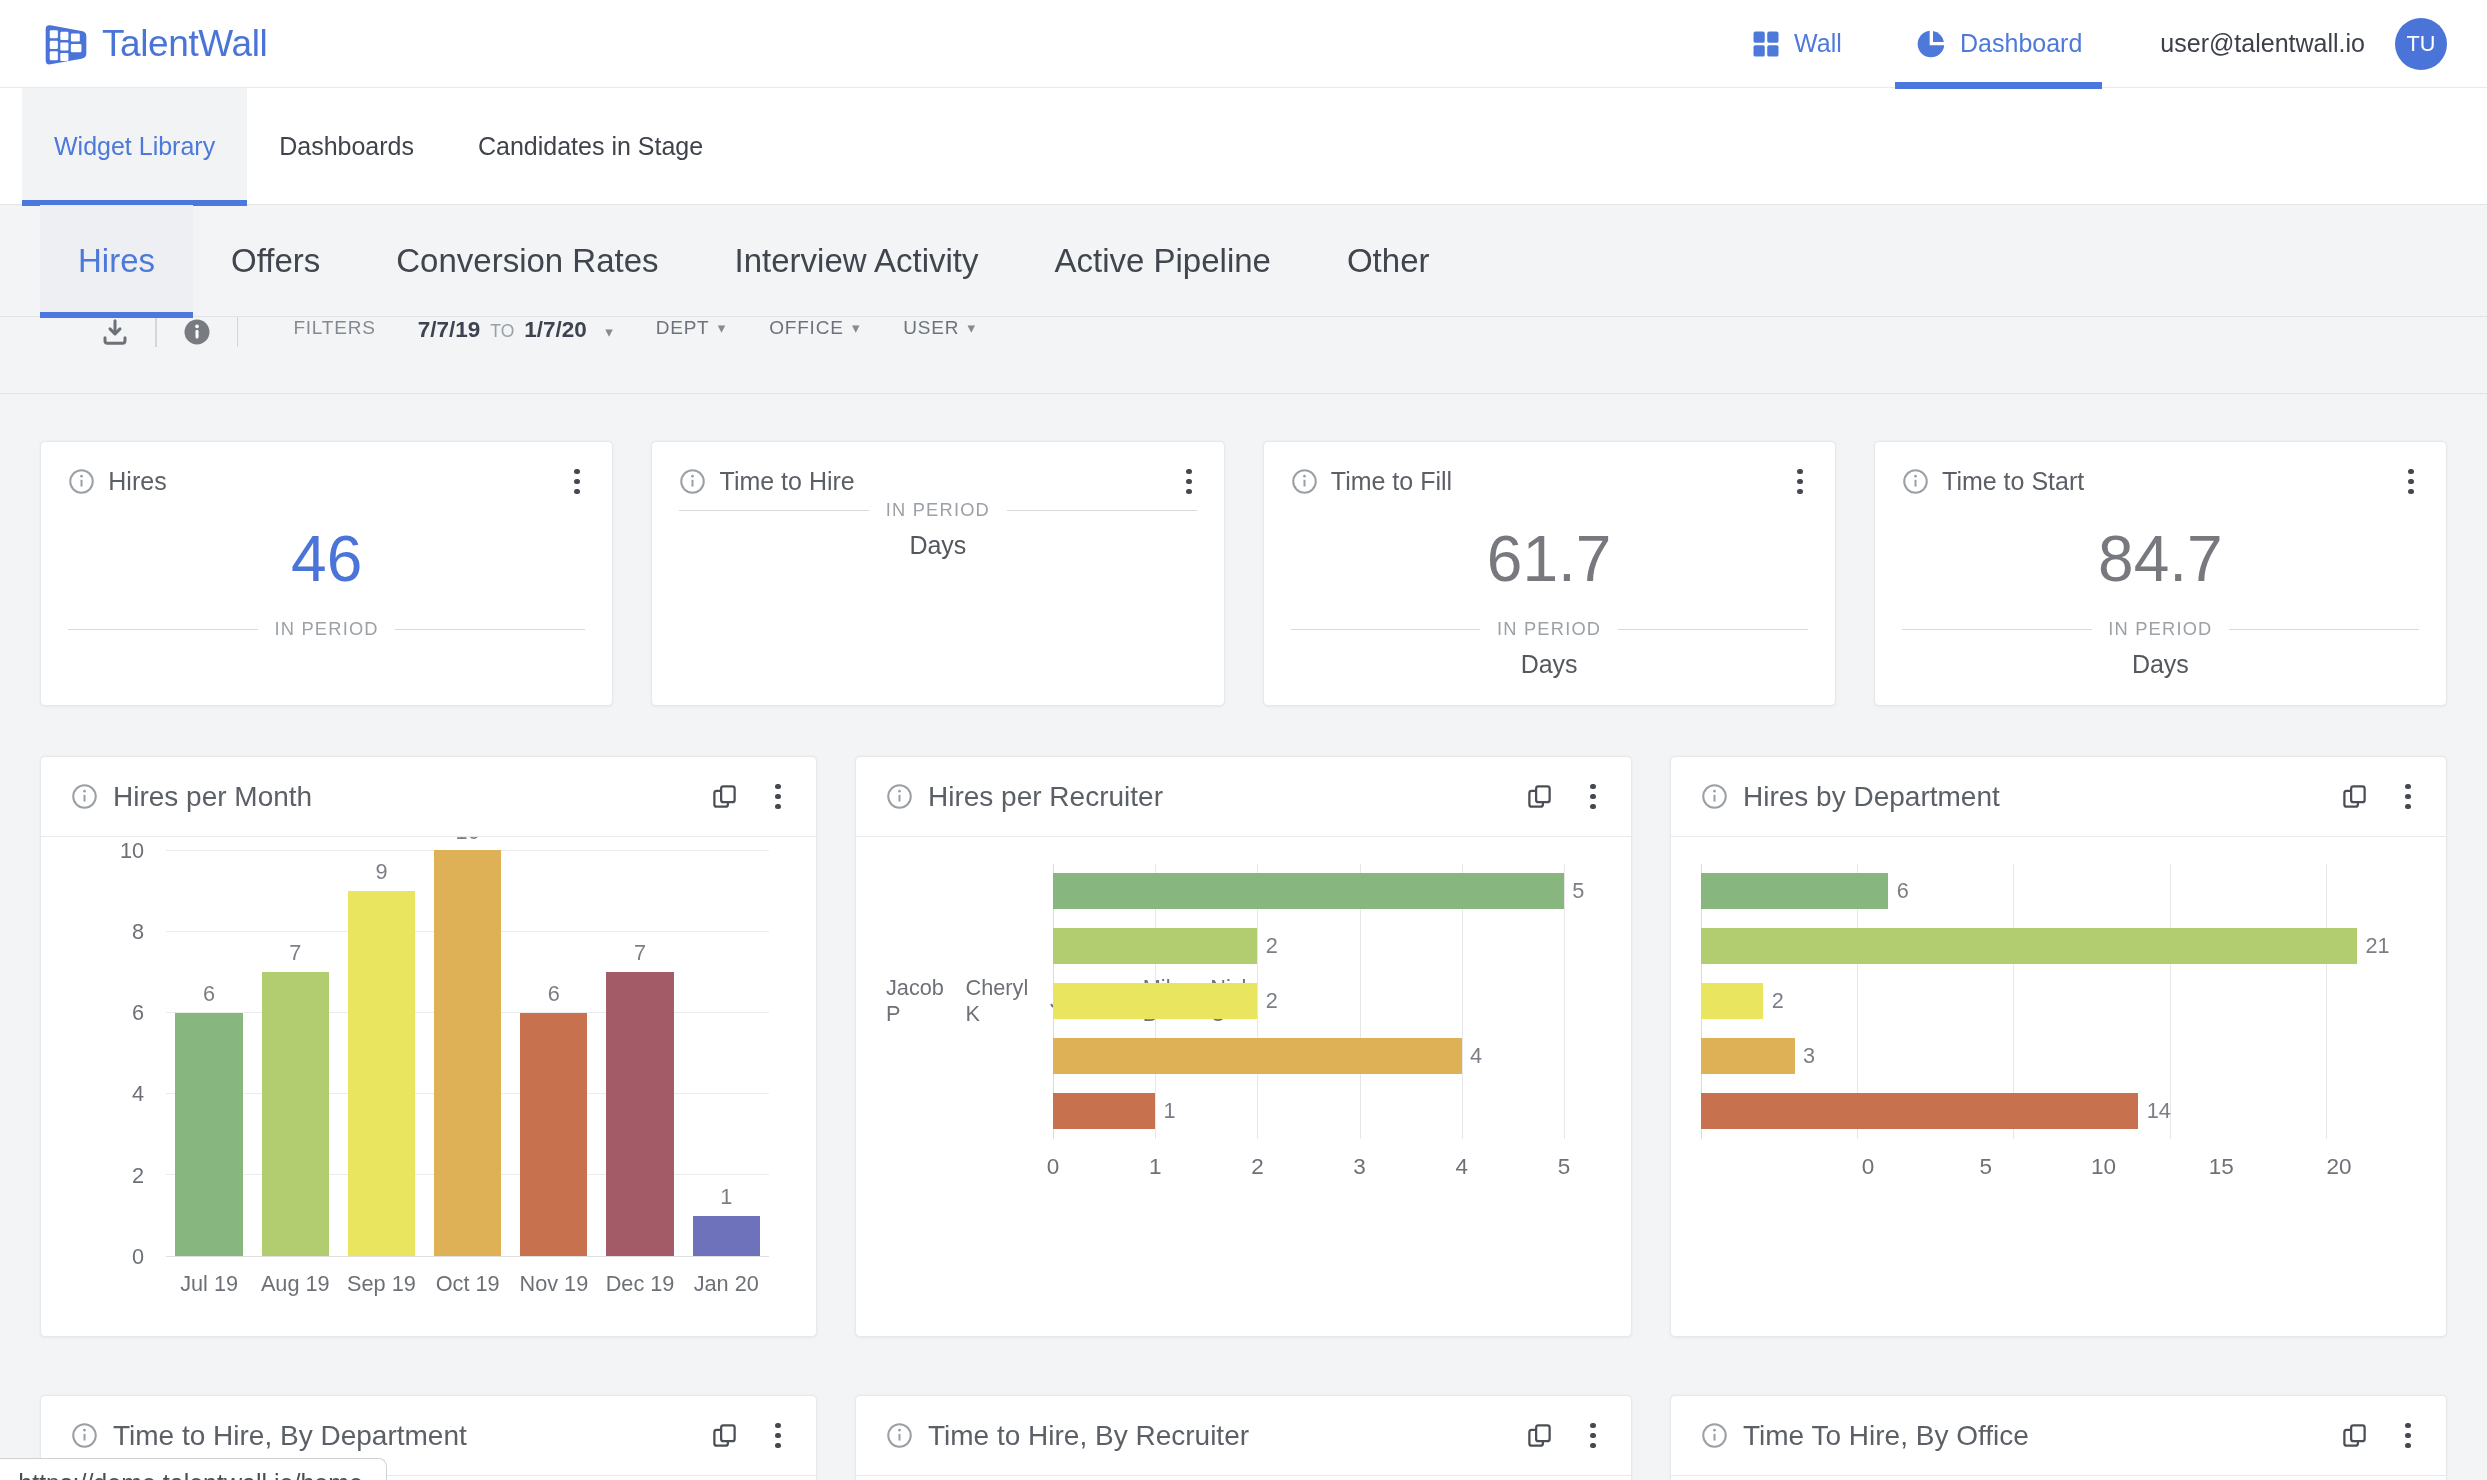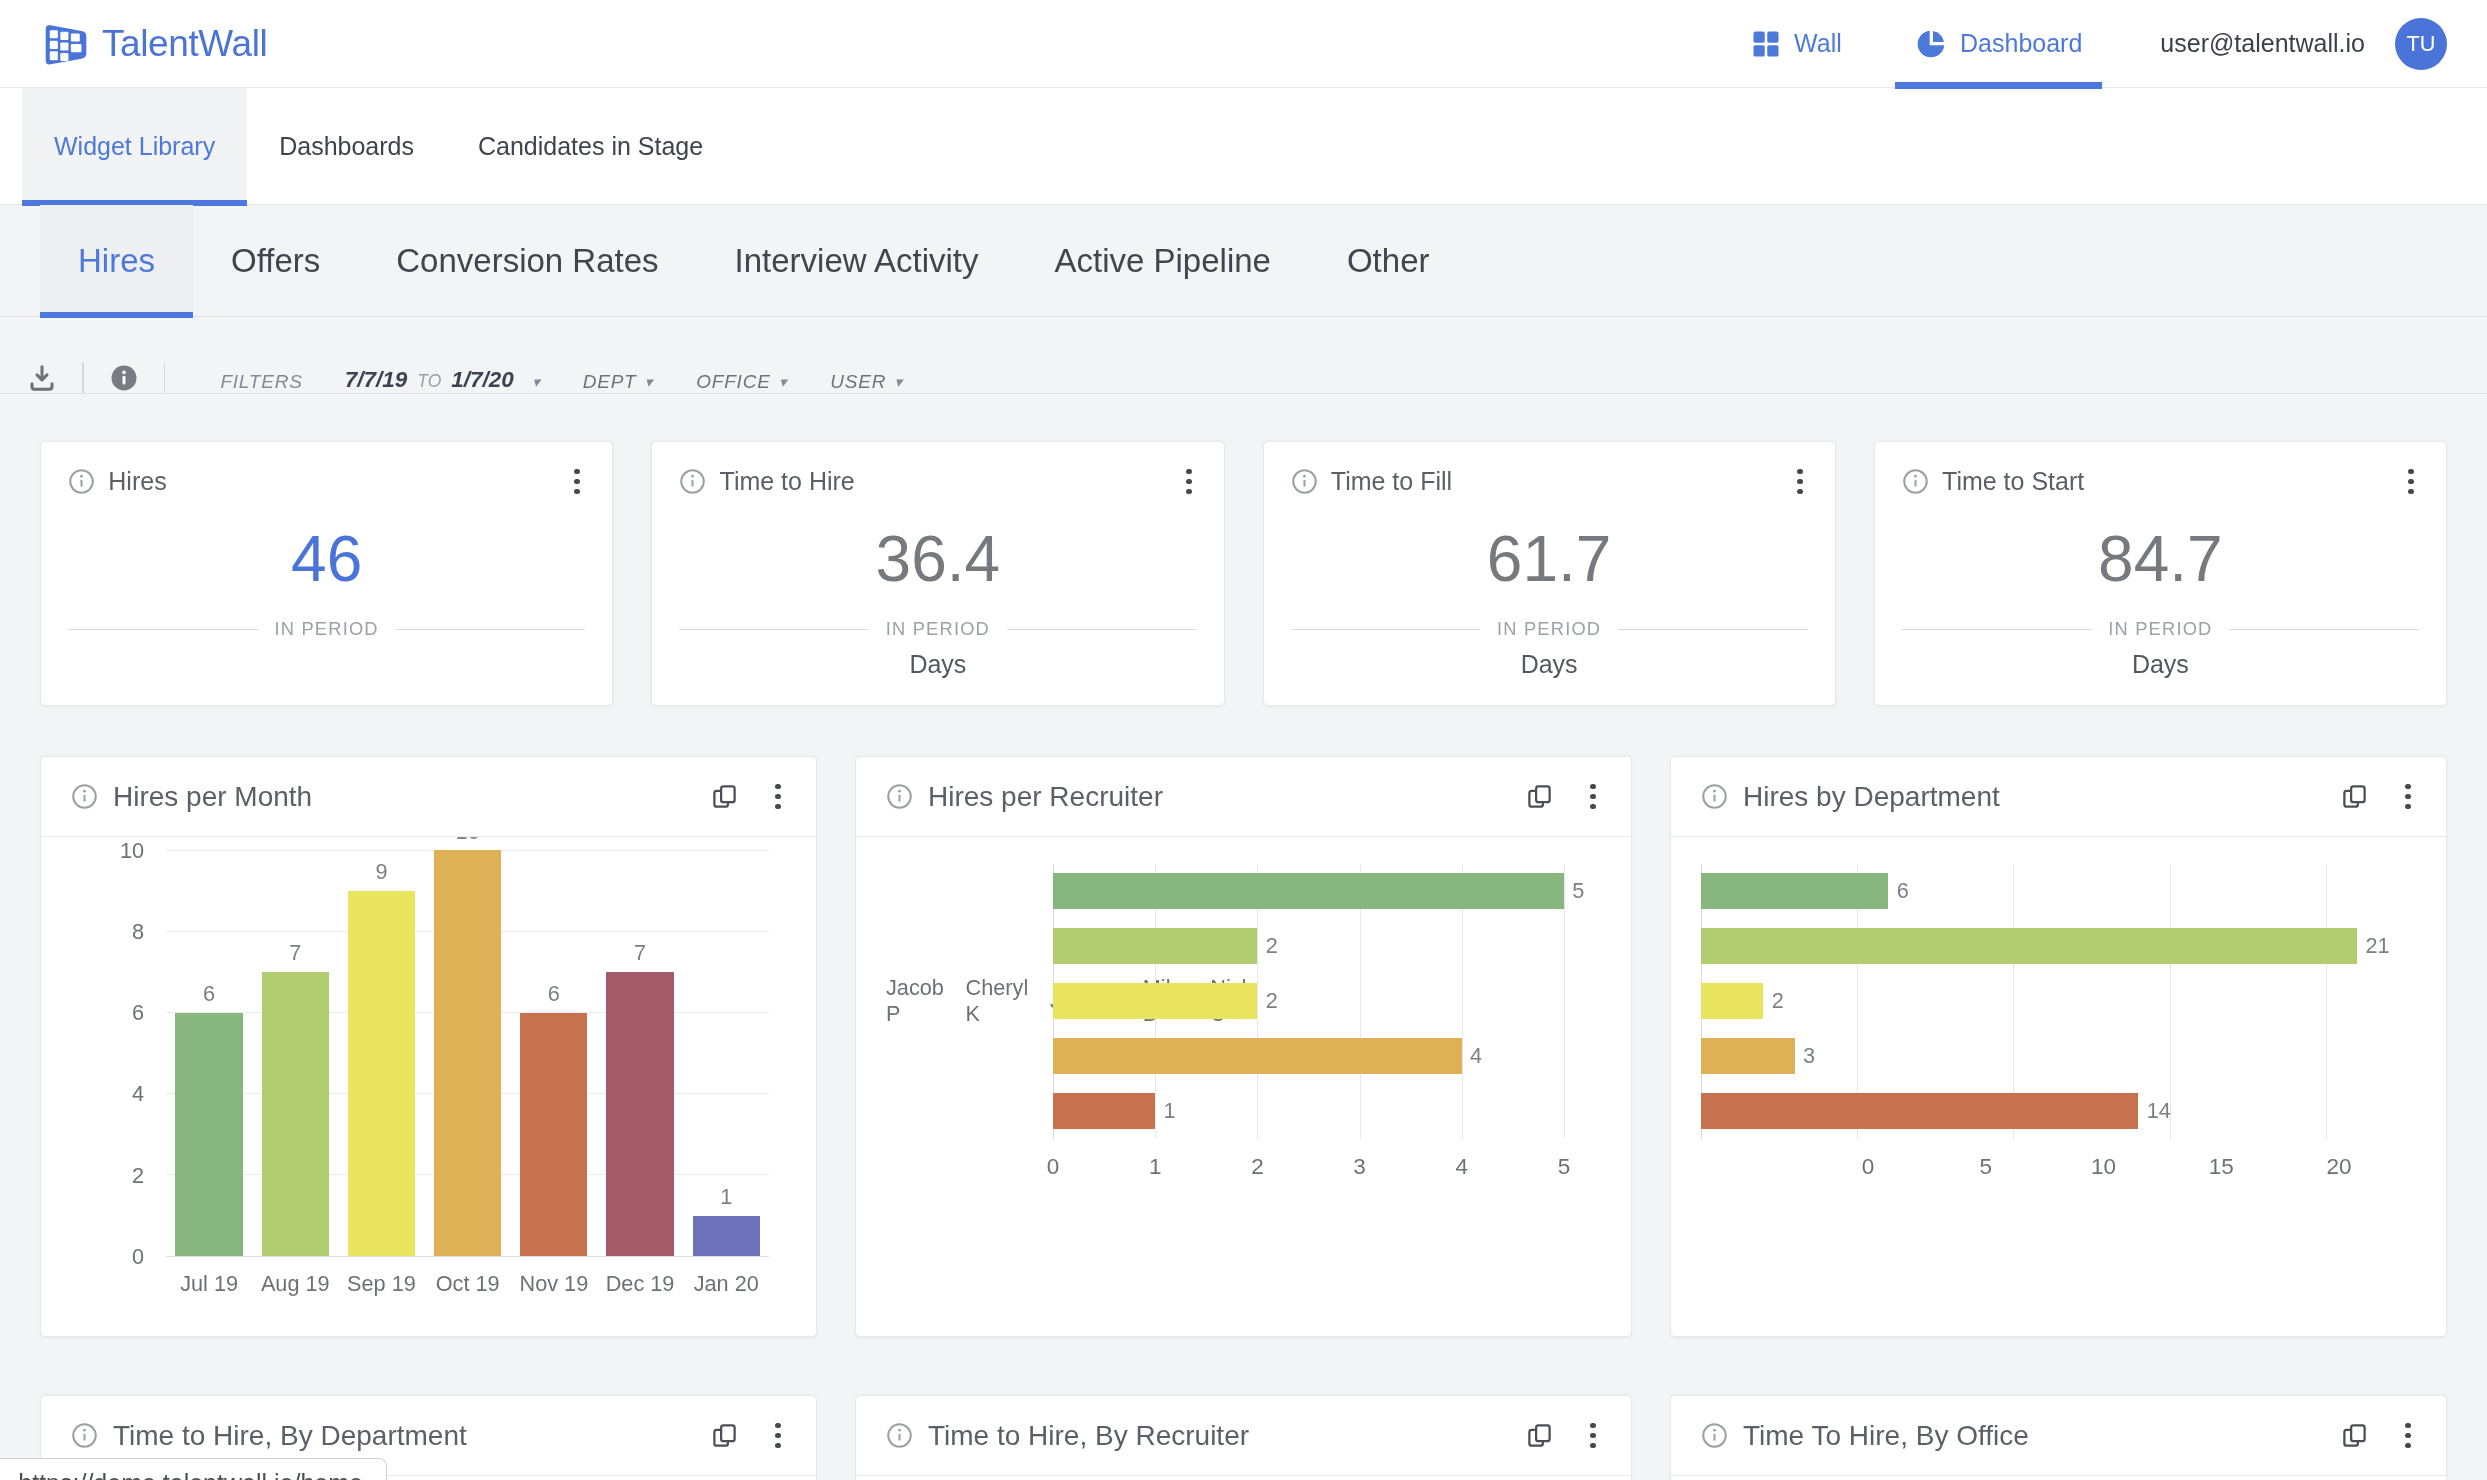--- a/index.html
+++ b/index.html
@@ -33,22 +33,22 @@
   
   .category-row { height:112px; display:flex; align-items:stretch; padding:0 40px;
                   border-bottom:1.7px solid #e2e3e5; }
   .cat { display:flex; align-items:center; padding:0 38px; font-size:33px; color:#41454d;
          position:relative; cursor:pointer; }
   .cat.active { color:#4d79da; background:#edeff2; }
   .cat.active::after { content:''; position:absolute; left:0; right:0; bottom:-1.7px;
          height:5.8px; background:#4c78dd; }
 
   
-  .filter-bar { height:77px; display:flex; align-items:flex-end; padding:0 27px;
-                border-bottom:1.7px solid #e2e3e5;font-style:italic; }
+  .filter-bar { height:77px; display:flex; align-items:flex-start; padding:0 100px;
+                border-bottom:1.7px solid #e2e3e5; }
   .fdivider { width:1.7px; height:30px; background:#d4d6d9; margin:0 25px; }
   .ficon { color:#6c7077; display:flex; align-items:center; cursor:pointer; }
   .filters-label { font-size:19px; color:#858a92; letter-spacing:0.8px; margin:0 42px 0 30px; }
   .date-range { display:flex; align-items:baseline; gap:10px; cursor:pointer; }
   .date-val { font-size:22.5px; font-weight:bold; color:#3d4350; }
   .date-to { font-size:17.5px; color:#9aa0a8; }
   .caret { font-size:15px; color:#868b93; margin-left:8.3px; }
   .fdrop { display:flex; align-items:center; font-size:19px; color:#6e737b;
            letter-spacing:0.8px; margin-left:43px; cursor:pointer; }
 
@@ -283,21 +283,20 @@
                 <circle cx="12" cy="7.3" r="1.2" fill="#9ba0a6" stroke="none"></circle>
             </svg>
           </span>
           <span class="kpi-title">Time to Hire</span>
           <span class="kebab">
               <i></i>
               <i></i>
               <i></i>
             </span>
         </div>
-        <div class="kpi-value" style="color: rgb(119, 121, 126);">36.4</div>
         <div class="period-row">
             <span class="line"></span>
           <span class="period-label">IN PERIOD</span>
           <span class="line"></span>
           </div>
         <div class="kpi-unit">Days</div>
       </div>
 
       <div class="card kpi-card">
         <div class="kpi-head">

